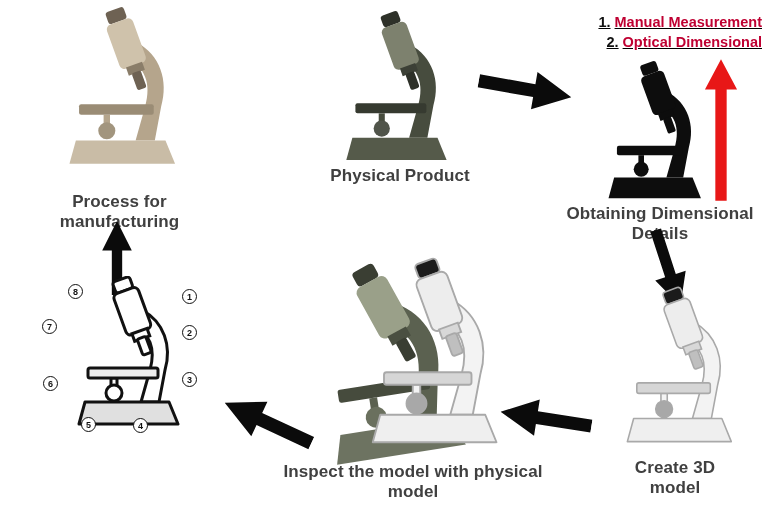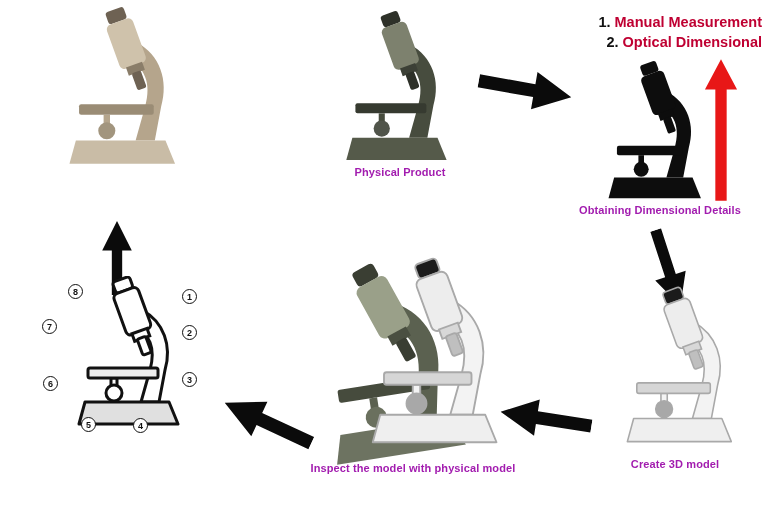--- a/index.html
+++ b/index.html
@@ -2,29 +2,29 @@
 <html><head>
 <meta charset="utf-8">
 <style>
   * { margin:0; padding:0; box-sizing:border-box; }
   body { background:#ffffff; }
   .canvas {
     position:relative; width:768px; height:512px; background:#ffffff;
     font-family:"Liberation Sans", sans-serif; overflow:hidden;
   }
   .label {
-    position:absolute; font-weight:700; font-size:11px; color:#a21caf;
+    position:absolute; font-weight:700; font-size:17px; color:#404040;
     text-align:center; letter-spacing:.1px; line-height:1.15;
   }
   .scope { position:absolute; }
   .arrow { position:absolute; }
   .arrow polygon { fill:#0b0b0b; }
   .arrow.red polygon { fill:#e81717; }
   .measure { position:absolute; top:12px; right:6px; text-align:right;
-             font-weight:700; font-size:14.5px; line-height:20px; }
+             font-weight:700; font-size:14.5px; line-height:20px;text-decoration:underline; }
   .m-num { color:#111; margin-right:4px; }
   .m-text { color:#bf0032; }
   .callout {
     position:absolute; width:15px; height:15px; border:1.6px solid #111;
     border-radius:50%; display:flex; align-items:center; justify-content:center;
     font-size:9px; font-weight:700; color:#111; background:#fff;
   }
   
   .sc-physical { --c-eye:#2e3129; --c-tube:#7d816e; --c-nose:#3c4036; --c-obj:#2e3129;
                  --c-arm:#474c3e; --c-stage:#363a30; --c-mirror:#50544a; --c-base:#555a4a; }
@@ -60,20 +60,21 @@
       </g>
     </symbol>
   </defs>
 </svg>
 
 <div class="canvas">
 
   <svg class="scope sc-beige" style="left:58px;top:6px" width="136" height="160" viewBox="0 0 120 150">
     <use href="#scope" width="100%" height="100%"></use>
   </svg>
+  <div class="label" style="left:12px;top:192px;width:215px">Process for manufacturing</div>
 
   <svg class="arrow" style="left:80px;top:238px;width:74px;height:40px;transform:rotate(-90deg)" viewBox="0 0 100 44">
     <polygon points="0,15 60,15 60,2 100,22 60,42 60,29 0,29"></polygon>
   </svg>
 
   <svg class="scope sc-physical" style="left:338px;top:10px" width="124" height="152" viewBox="0 0 120 150">
     <use href="#scope" width="100%" height="100%"></use>
   </svg>
   <div class="label" style="left:330px;top:166px;width:140px">Physical Product</div>
 

